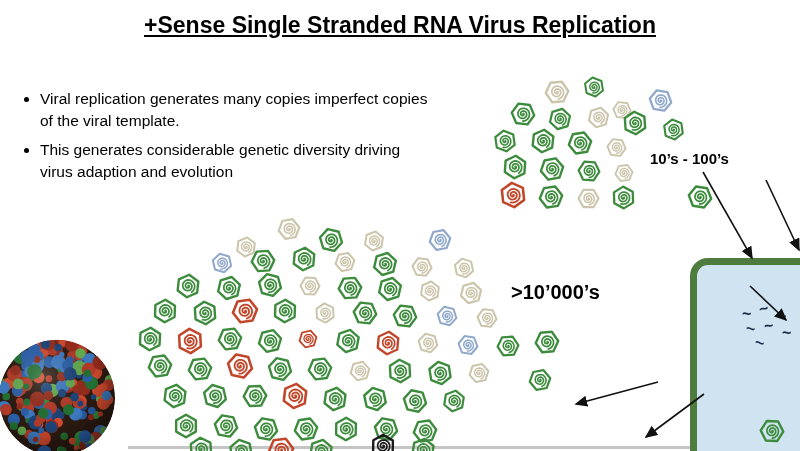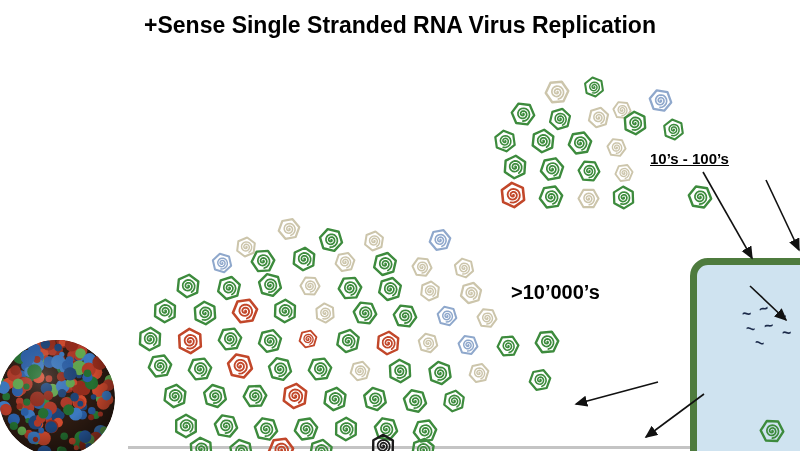--- a/index.html
+++ b/index.html
@@ -1,27 +1,27 @@
 <!DOCTYPE html>
 <html><head>
 <meta charset="utf-8">
 <style>
   * { margin:0; padding:0; box-sizing:border-box; }
   html,body { width:800px; height:451px; overflow:hidden; background:#fff; }
   .slide { position:relative; width:800px; height:451px; background:#ffffff;
            font-family:"Liberation Sans", sans-serif; overflow:hidden; }
 
   .title { position:absolute; top:12px; left:0; width:100%; text-align:center;
-           font-size:23px; font-weight:bold; color:#000; z-index:3; }
+           font-size:23px; font-weight:bold; text-decoration:underline; color:#000; z-index:3; }
 
   .bullets { position:absolute; left:16px; top:88px; width:412px; padding-left:24px; z-index:3; }
   .bullets li { font-size:15.5px; line-height:1.42; color:#000; margin-bottom:7px; }
 
   .cluster-label { position:absolute; font-weight:bold; color:#000; z-index:3; white-space:nowrap; }
-  #label-small { left:650px; top:150px; font-size:15px;text-decoration:underline; }
+  #label-small { left:650px; top:150px; font-size:15px; }
   #label-large { left:511px; top:281px; font-size:20px; }
 
   #edge-line { position:absolute; left:128px; top:446px; width:672px; height:3px;
                background:#c4c4c4; z-index:0; }
 
   .cell { position:absolute; left:690px; top:258px; width:146px; height:230px;
           border-radius:18px; z-index:1; }
 
   #virus-layer { position:absolute; left:0; top:0; width:800px; height:451px; z-index:2; }
   .virus { position:absolute; }
@@ -33,20 +33,24 @@
 
   #capsid { position:absolute; left:-5px; top:338px; z-index:5; }
 </style>
 </head>
 <body>
 
 <div class="slide">
 
   <div class="title">+Sense Single Stranded RNA Virus Replication</div>
 
+  <ul class="bullets">
+    <li>Viral replication generates many copies imperfect copies of the viral template.</li>
+    <li>This generates considerable genetic diversity driving virus adaption and evolution</li>
+  </ul>
 
   <div id="edge-line"></div>
 
   <div class="cell" id="cell" style="background: rgb(207, 227, 240); border: 7px solid rgb(78, 123, 62);"></div>
 
   <div id="virus-layer">
       <svg width="26" height="26" viewBox="-13 -13 26 26" class="virus" style="left: 544px; top: 79px; transform: rotate(25deg);">
         <polygon points="0.00,-11.30 9.79,-5.65 9.79,5.65 0.00,11.30 -9.79,5.65 -9.79,-5.65" fill="none" stroke="#ccc5ab" stroke-width="2.4" stroke-linejoin="round"></polygon>
         <path d="M0 0 L0.2 -0.6 L0.6 -0.6 L0.9 -0.4 L1.2 -0.1 L1.3 0.4 L1.2 1.0 L0.8 1.5 L0.2 1.8 L-0.5 1.9 L-1.3 1.8 L-2.0 1.3 L-2.5 0.5 L-2.6 -0.5 L-2.4 -1.5 L-1.8 -2.4 L-0.8 -3.1 L0.4 -3.3 L1.7 -3.1 L2.8 -2.3 L3.7 -1.2 L4.0 0.3 L3.8 1.8 L3.0 3.2 L1.7 4.2 L0.0 4.7 L-1.8 4.5 L-3.4 3.7 L-4.7 2.2 L-5.3 0.3 L-5.3 -1.7 L-4.4 -3.6 L-2.8 -5.1 L-0.8 -6.0 L1.5 -6.0 L3.7 -5.1 L5.5 -3.5 L6.6 -1.3 L6.7 1.3 L5.9 3.8 L4.2 5.8" fill="none" stroke="#ccc5ab" stroke-width="1.7" stroke-linecap="round"></path>
       </svg>

